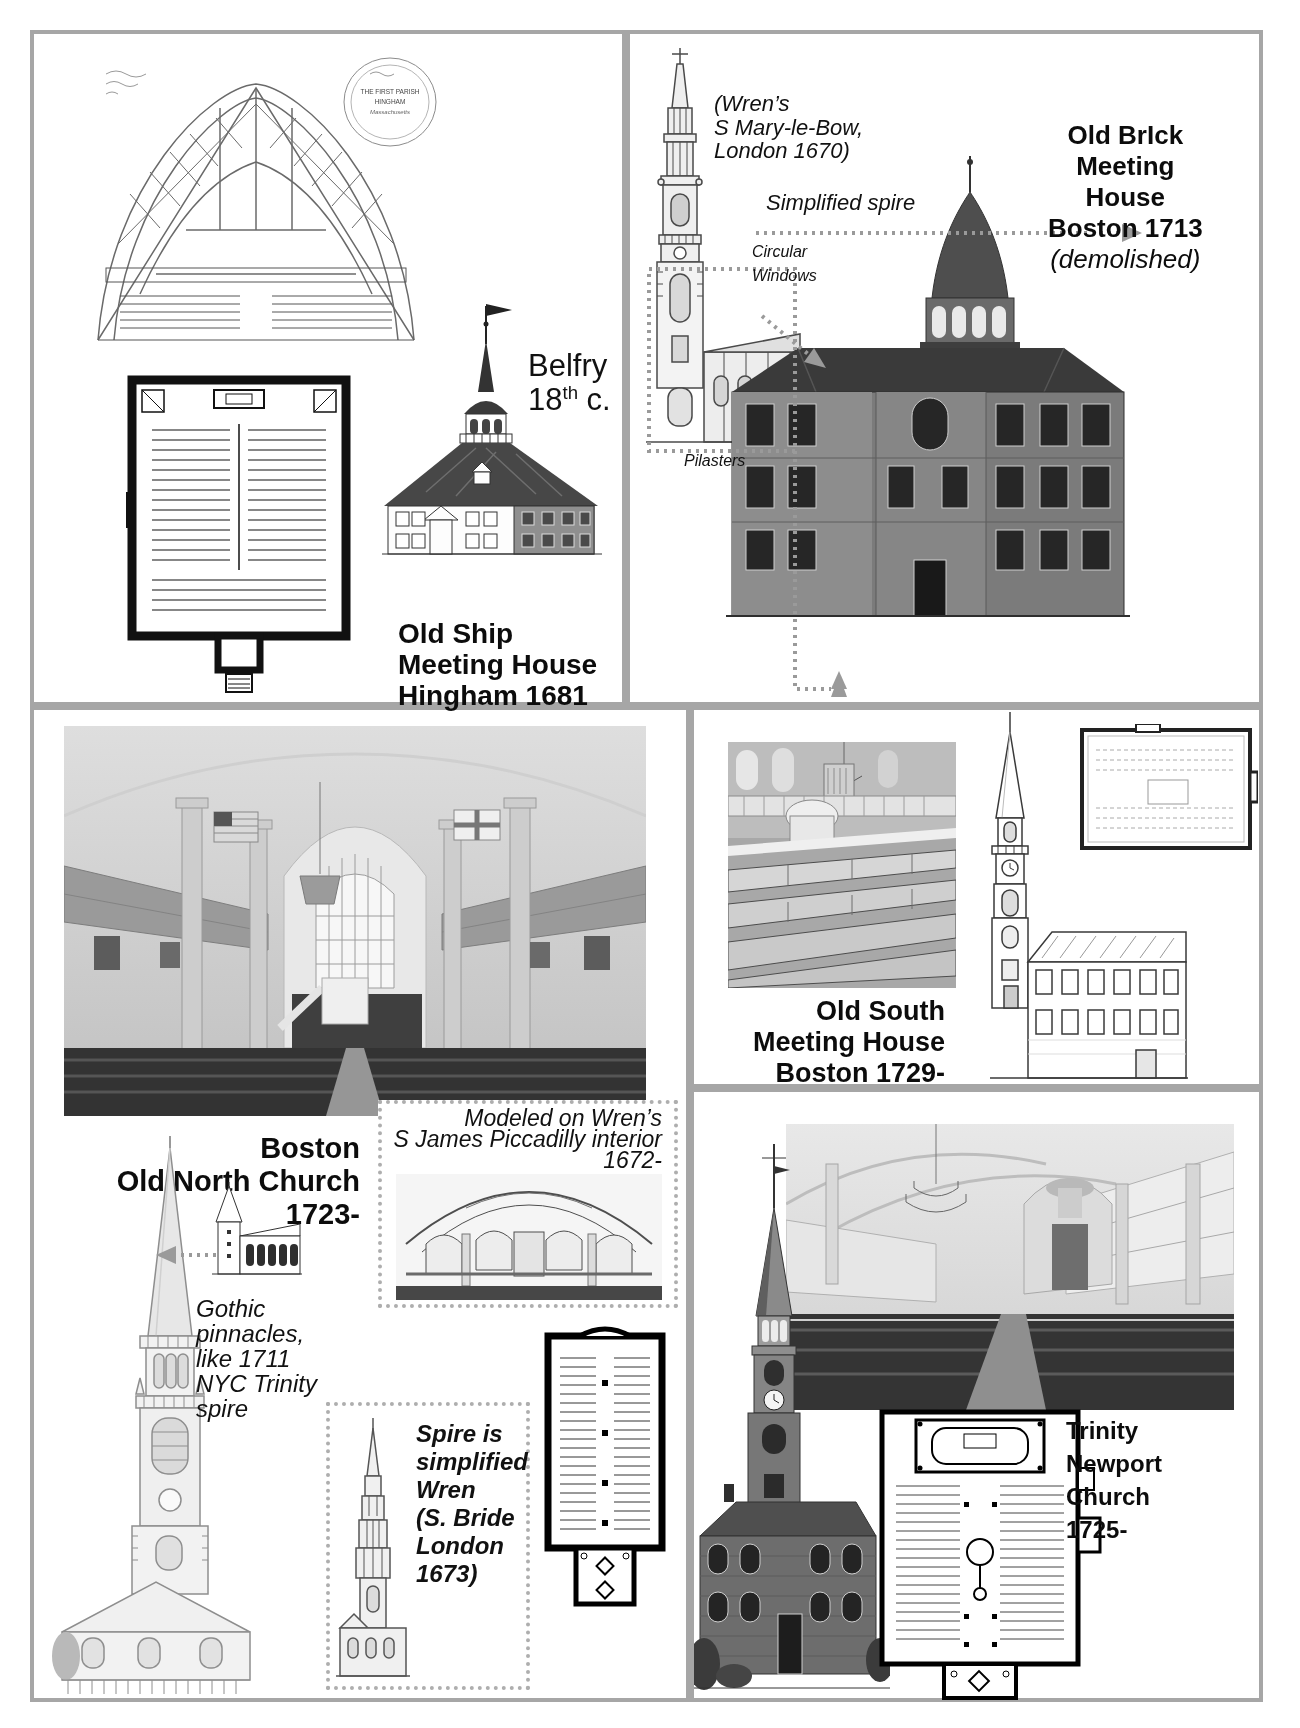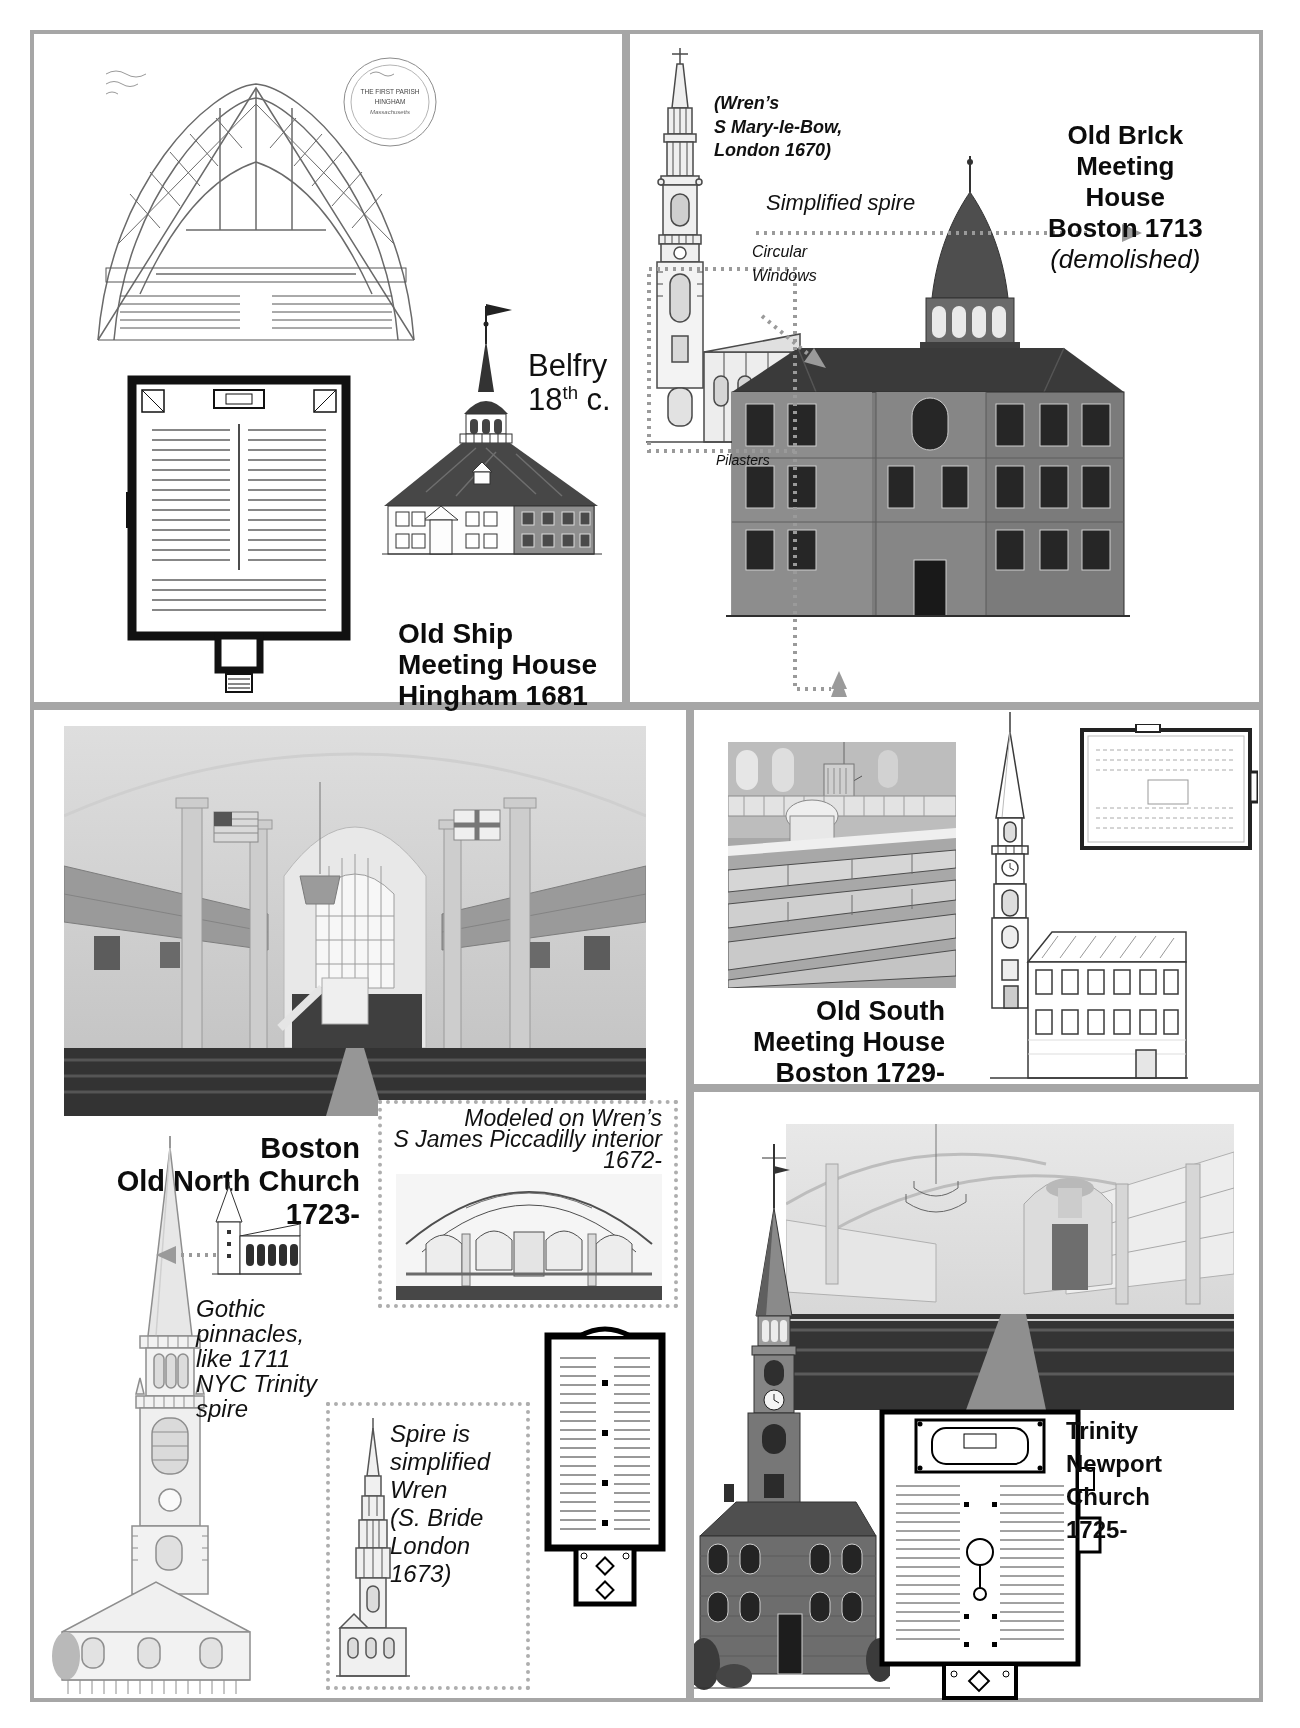--- a/index.html
+++ b/index.html
@@ -220,21 +220,21 @@
 
   <div class="abs" style="left:645px;top:265px;">
     <svg width="230" height="440" viewBox="0 0 230 440">
       <rect x="4" y="4" width="146" height="182" fill="none" stroke="#9a9a9a" stroke-width="4" stroke-dasharray="3 5"></rect>
       <path d="M150,186 V424 H186" fill="none" stroke="#9a9a9a" stroke-width="4" stroke-dasharray="3 5"></path>
       <polygon points="186,424 202,424 194,406" fill="#9a9a9a" transform="translate(0,0)"></polygon>
       <polygon points="186,432 202,432 194,410" fill="#9a9a9a"></polygon>
     </svg>
   </div>
 
-  <div class="abs it" style="left:714px;top:92px;font-size:18px;line-height:23.5px;font-weight:bold;">
+  <div class="abs it" style="left:714px;top:92px;font-size:22px;line-height:23.5px;">
     <div>(Wren’s</div>
     <div>S Mary-le-Bow,</div>
     <div>London 1670)</div>
   </div>
 
   <div class="abs it" style="left:766px;top:190px;font-size:22px;">Simplified spire</div>
 
   <div class="abs" style="left:750px;top:220px;">
     <svg width="396" height="26" viewBox="0 0 396 26">
       <line x1="6" y1="13" x2="372" y2="13" stroke="#9a9a9a" stroke-width="4" stroke-dasharray="3 5"></line>
@@ -247,21 +247,21 @@
     <div>Windows</div>
   </div>
 
   <div class="abs" style="left:752px;top:308px;">
     <svg width="84" height="70" viewBox="0 0 84 70">
       <line x1="10" y1="8" x2="56" y2="46" stroke="#9a9a9a" stroke-width="4" stroke-dasharray="3 5"></line>
       <polygon points="52,54 62,40 74,60" fill="#9a9a9a"></polygon>
     </svg>
   </div>
 
-  <div class="abs it" style="left:716px;top:452px;font-size:14px;">Pilasters</div>
+  <div class="abs it" style="left:684px;top:452px;font-size:16px;">Pilasters</div>
 
   <div class="abs ttl" style="left:1048px;top:120px;font-size:26px;line-height:31px;text-align:center;">
     <div>Old BrIck</div>
     <div>Meeting</div>
     <div>House</div>
     <div>Boston 1713</div>
     <div class="it" style="font-weight:normal;">(demolished)</div>
   </div>
 
   <div class="abs" style="left:64px;top:726px;">
@@ -428,21 +428,21 @@
         <rect x="33" y="168" width="12" height="26" rx="6" fill="#dcdcdc"></rect>
         <polygon points="6,210 20,196 34,210"></polygon>
         <rect x="6" y="210" width="66" height="48"></rect>
         <rect x="14" y="220" width="10" height="20" rx="5" fill="#dcdcdc"></rect>
         <rect x="32" y="220" width="10" height="20" rx="5" fill="#dcdcdc"></rect>
         <rect x="50" y="220" width="10" height="20" rx="5" fill="#dcdcdc"></rect>
         <line x1="2" y1="258" x2="76" y2="258"></line>
       </g>
     </svg>
   </div>
-  <div class="abs it" style="left:390px;top:1420px;font-size:24px;line-height:28px;">
+  <div class="abs it" style="left:416px;top:1420px;font-size:24px;line-height:28px;font-weight:bold;">
     <div>Spire is</div>
     <div>simplified</div>
     <div>Wren</div>
     <div>(S. Bride</div>
     <div>London</div>
     <div>1673)</div>
   </div>
 
   <div class="abs" style="left:540px;top:1324px;">
     <svg width="130" height="300" viewBox="0 0 130 300">

